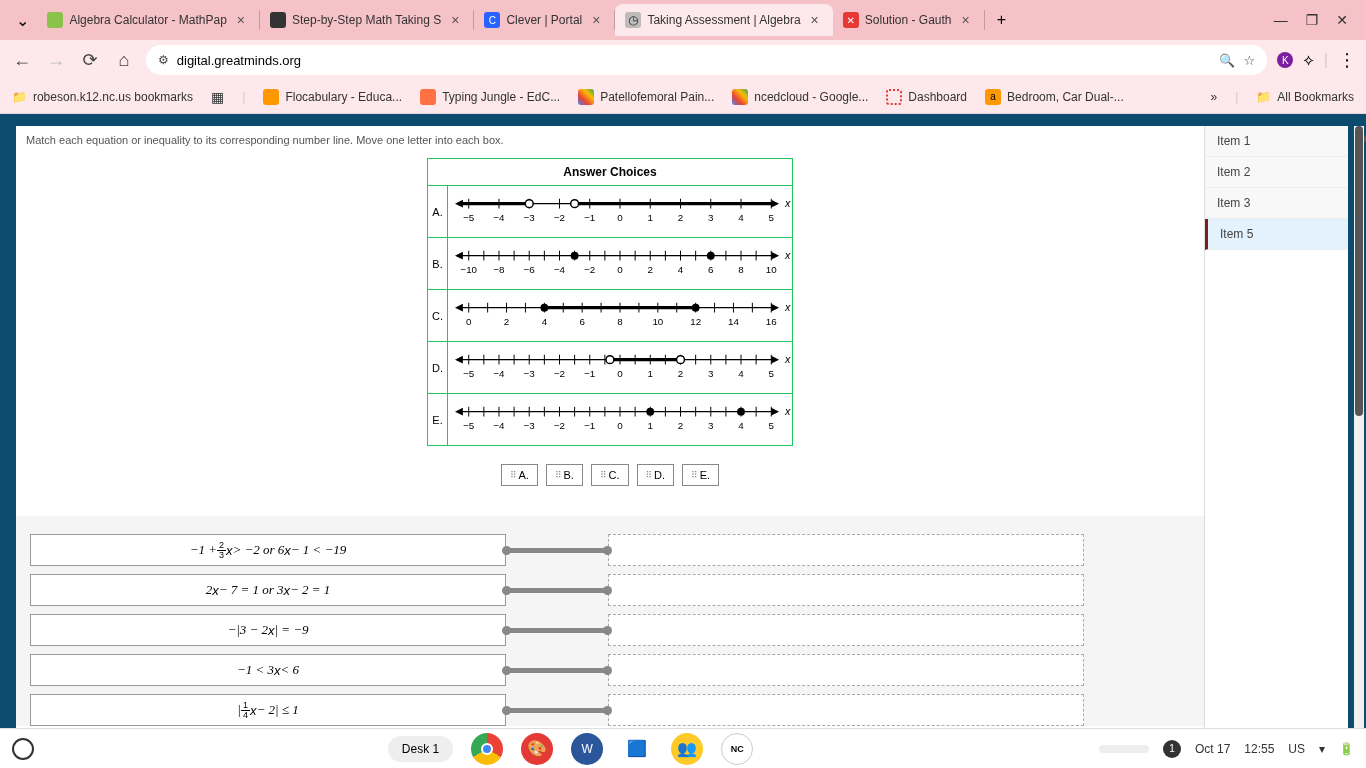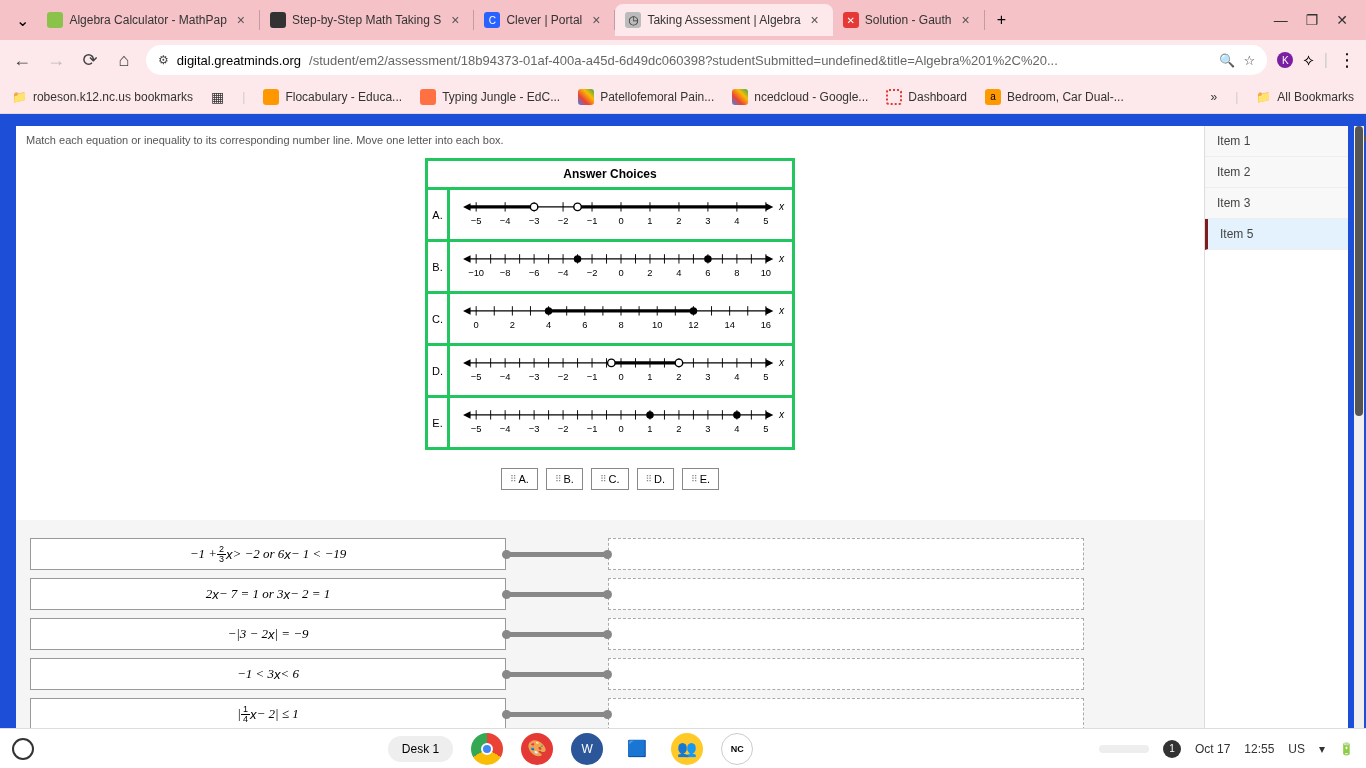--- a/index.html
+++ b/index.html
@@ -21,28 +21,28 @@
 .addr-bar { flex: 1; background: #fff; border-radius: 20px; height: 30px; display: flex; align-items: center; padding: 0 12px; font-size: 13px; color: #444; gap: 8px; }
 .addr-domain { color: #000; }
 .addr-path { color: #666; white-space: nowrap; overflow: hidden; text-overflow: ellipsis; }
 
 .bookmarks-bar { background: #fde9eb; height: 34px; display: flex; align-items: center; padding: 0 12px; gap: 18px; font-size: 12px; color: #333; border-bottom: 1px solid rgba(0,0,0,0.08); }
 .bookmark { display: flex; align-items: center; gap: 6px; cursor: pointer; white-space: nowrap; }
 .bookmark-icon { width: 16px; height: 16px; border-radius: 3px; flex-shrink: 0; }
 .bm-spacer { flex: 1; }
 
 
-.page { position: relative; background: #1d4ed8; height: 614px; }
+.page { position: relative; background: #0c4a6e; height: 614px; }
 .content-wrap { position: absolute; left: 16px; top: 12px; right: 18px; bottom: 0; background: #fff; display: flex; }
 .main-area { flex: 1; position: relative; overflow: hidden; }
 
 .instruction { font-size: 11px; color: #555; padding: 8px 10px; }
 
 .answer-table { margin: 4px auto 0; border-collapse: collapse; }
-.answer-table td, .answer-table th { border: 3px solid #22c55e; }
+.answer-table td, .answer-table th { border: 1px solid #22c55e; }
 .answer-header { text-align: center; font-size: 12px; font-weight: bold; padding: 6px; }
 .choice-letter { width: 20px; text-align: center; font-size: 11px; padding: 4px; }
 .number-line-cell { width: 345px; height: 48px; position: relative; }
 
 .chip-row { display: flex; justify-content: center; gap: 8px; margin-top: 18px; }
 .chip { border: 1px solid #888; background: #fff; padding: 4px 8px; font-size: 11px; cursor: move; display: flex; align-items: center; gap: 4px; }
 .chip-handle { color: #888; font-size: 9px; letter-spacing: -2px; }
 
 .match-area { margin-top: 30px; background: #f5f5f5; padding: 18px 14px 0; }
 .match-row { display: flex; align-items: center; margin-bottom: 8px; position: relative; }
@@ -128,21 +128,20 @@
 </div>
 
 <div class="addr-bar-row">
   <span class="nav-btn">←</span>
   <span class="nav-btn" style="color:#bbb;">→</span>
   <span class="nav-btn">⟳</span>
   <span class="nav-btn">⌂</span>
   <div class="addr-bar">
     <span style="font-size:12px;">⚙</span>
     <span class="addr-domain">digital.greatminds.org</span>
-      <span class="addr-path">/student/em2/assessment/18b94373-01af-400a-a45d-6d49dc060398?studentSubmitted=undefined&amp;title=Algebra%201%2C%20...</span>
     <span style="flex:1"></span>
     <span>🔍</span>
     <span>☆</span>
   </div>
   <div class="tab-favicon fav-purple" style="border-radius:50%; color:#fff; font-size:10px; display:flex; align-items:center; justify-content:center;">K</div>
   <span style="font-size:16px;">⟡</span>
   <span style="color:#ccc;">|</span>
   <span style="font-size:18px;">⋮</span>
 </div>
 

